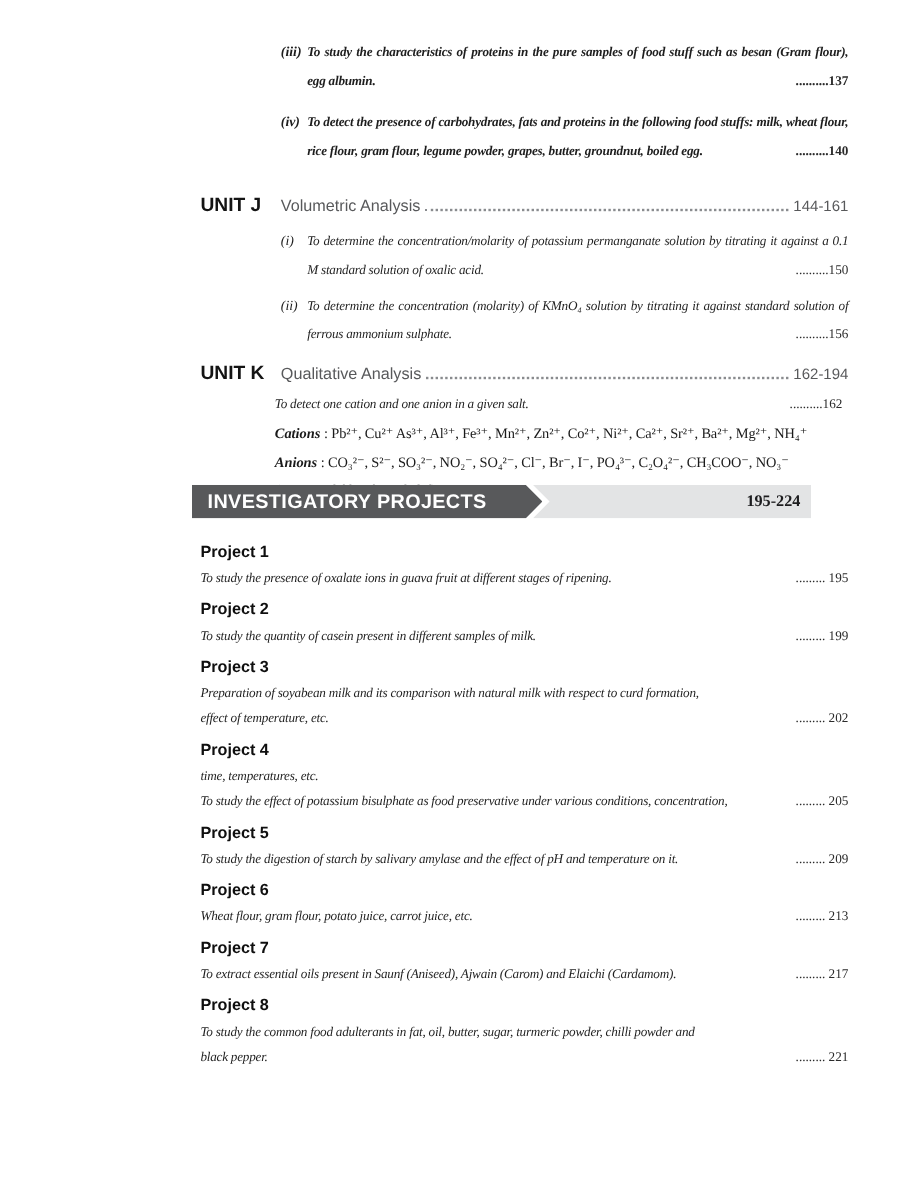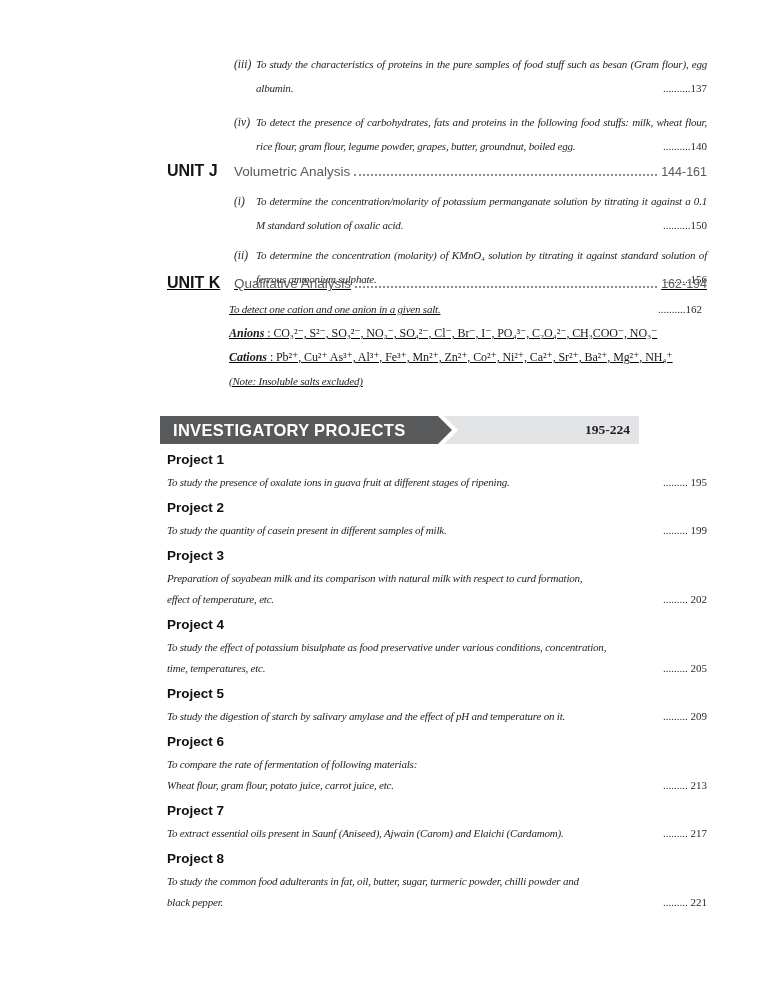--- a/index.html
+++ b/index.html
@@ -24,26 +24,26 @@
     line-height:24px;color:#1e1e1e;text-align:justify;
     padding-bottom:0;
   }
   .pageref{
     position:absolute;right:0;bottom:0;
     font-style:normal;font-size:11px;letter-spacing:0;
     line-height:24px;color:#2b2b2b;background:#fff;padding-left:3px;
   }
 
   
-  .top-items{position:absolute;top:52px;left:67px;width:473px;}
+  .top-items{position:absolute;top:32px;left:67px;width:473px;font-weight:bold;}
   .top-items .toc-item{margin-bottom:10px;}
 
   .unit{position:absolute;left:0;width:540px;}
   .unit-j{top:160px;}
-  .unit-k{top:272px;text-decoration:underline;}
+  .unit-k{top:300px;}
   .unit-header{display:flex;align-items:baseline;line-height:20px;}
   .unit-label{
     flex:0 0 67px;width:67px;
     font-family:"Liberation Sans","DejaVu Sans",sans-serif;
     font-weight:bold;font-size:16px;color:#141414;
   }
   .unit-title{
     font-family:"Liberation Sans","DejaVu Sans",sans-serif;
     font-size:13.5px;color:#58595b;white-space:nowrap;
   }
@@ -62,21 +62,21 @@
   .k-intro{
     position:relative;font-style:italic;font-size:11px;letter-spacing:-0.2px;
     line-height:24px;color:#1e1e1e;
   }
   .chem-line{white-space:nowrap;line-height:24px;font-size:12px;color:#1a1a1a;}
   .chem-label{font-weight:bold;font-style:italic;font-size:12px;}
   .chem-content{font-style:normal;font-size:12px;letter-spacing:-0.1px;}
   .k-note{font-style:italic;font-size:11px;letter-spacing:-0.2px;line-height:24px;color:#1e1e1e;}
 
   
-  .banner{position:absolute;top:416px;left:-7px;width:479px;height:28px;}
+  .banner{position:absolute;top:404px;left:-7px;width:516px;height:28px;}
   .banner-dark{
     position:absolute;left:0;top:0;bottom:0;width:292px;
     background:#58595b;
     clip-path:polygon(0 0,278px 0,100% 50%,278px 100%,0 100%);
     display:flex;align-items:center;
     padding-left:13px;box-sizing:border-box;
     font-family:"Liberation Sans","DejaVu Sans",sans-serif;
     font-weight:bold;font-size:16.5px;letter-spacing:0.3px;color:#ffffff;
   }
   .banner-light{
@@ -158,24 +158,24 @@
         <span class="unit-title">Qualitative Analysis</span>
         <span class="leader"></span>
         <span class="unit-pages">162-194</span>
       </div>
       <div class="k-body">
         <div class="k-intro">
           <span>To detect one cation and one anion in a given salt.</span>
           <span class="pageref">..........162</span>
         </div>
         <div class="chem-line">
+          <span class="chem-label">Cations</span><span class="chem-content"> : Pb²⁺, Cu²⁺ As³⁺, Al³⁺, Fe³⁺, Mn²⁺, Zn²⁺, Co²⁺, Ni²⁺, Ca²⁺, Sr²⁺, Ba²⁺, Mg²⁺, NH₄⁺</span>
+        </div>
+        <div class="chem-line">
           <span class="chem-label">Anions</span><span class="chem-content"> : CO₃²⁻, S²⁻, SO₃²⁻, NO₂⁻, SO₄²⁻, Cl⁻, Br⁻, I⁻, PO₄³⁻, C₂O₄²⁻, CH₃COO⁻, NO₃⁻</span>
-        </div>
-        <div class="chem-line">
-          <span class="chem-label">Cations</span><span class="chem-content"> : Pb²⁺, Cu²⁺ As³⁺, Al³⁺, Fe³⁺, Mn²⁺, Zn²⁺, Co²⁺, Ni²⁺, Ca²⁺, Sr²⁺, Ba²⁺, Mg²⁺, NH₄⁺</span>
         </div>
         <div class="k-note">(Note: Insoluble salts excluded)</div>
       </div>
     </section>
 
     <div class="banner">
       <div class="banner-dark" style="background: rgb(88, 89, 91);">
         <span>INVESTIGATORY PROJECTS</span>
       </div>
       <div class="banner-light" style="background: rgb(227, 228, 229);">
@@ -206,38 +206,37 @@
         <div class="project-desc">
           <div class="pline">Preparation of soyabean milk and its comparison with natural milk with respect to curd formation,</div>
           <div class="pline">effect of temperature, etc.</div>
           <span class="pageref">......... 202</span>
         </div>
       </div>
 
       <div class="project">
         <div class="project-title">Project 4</div>
         <div class="project-desc">
+          <div class="pline">time, temperatures, etc.</div>
           <div class="pline">To study the effect of potassium bisulphate as food preservative under various conditions, concentration,</div>
-          <div class="pline">time, temperatures, etc.</div>
           <span class="pageref">......... 205</span>
         </div>
       </div>
 
       <div class="project">
         <div class="project-title">Project 5</div>
         <div class="project-desc">
           <div class="pline">To study the digestion of starch by salivary amylase and the effect of pH and temperature on it.</div>
           <span class="pageref">......... 209</span>
         </div>
       </div>
 
       <div class="project">
         <div class="project-title">Project 6</div>
         <div class="project-desc">
-          <div class="pline">To compare the rate of fermentation of following materials:</div>
           <div class="pline">Wheat flour, gram flour, potato juice, carrot juice, etc.</div>
           <span class="pageref">......... 213</span>
         </div>
       </div>
 
       <div class="project">
         <div class="project-title">Project 7</div>
         <div class="project-desc">
           <div class="pline">To extract essential oils present in Saunf (Aniseed), Ajwain (Carom) and Elaichi (Cardamom).</div>
           <span class="pageref">......... 217</span>

